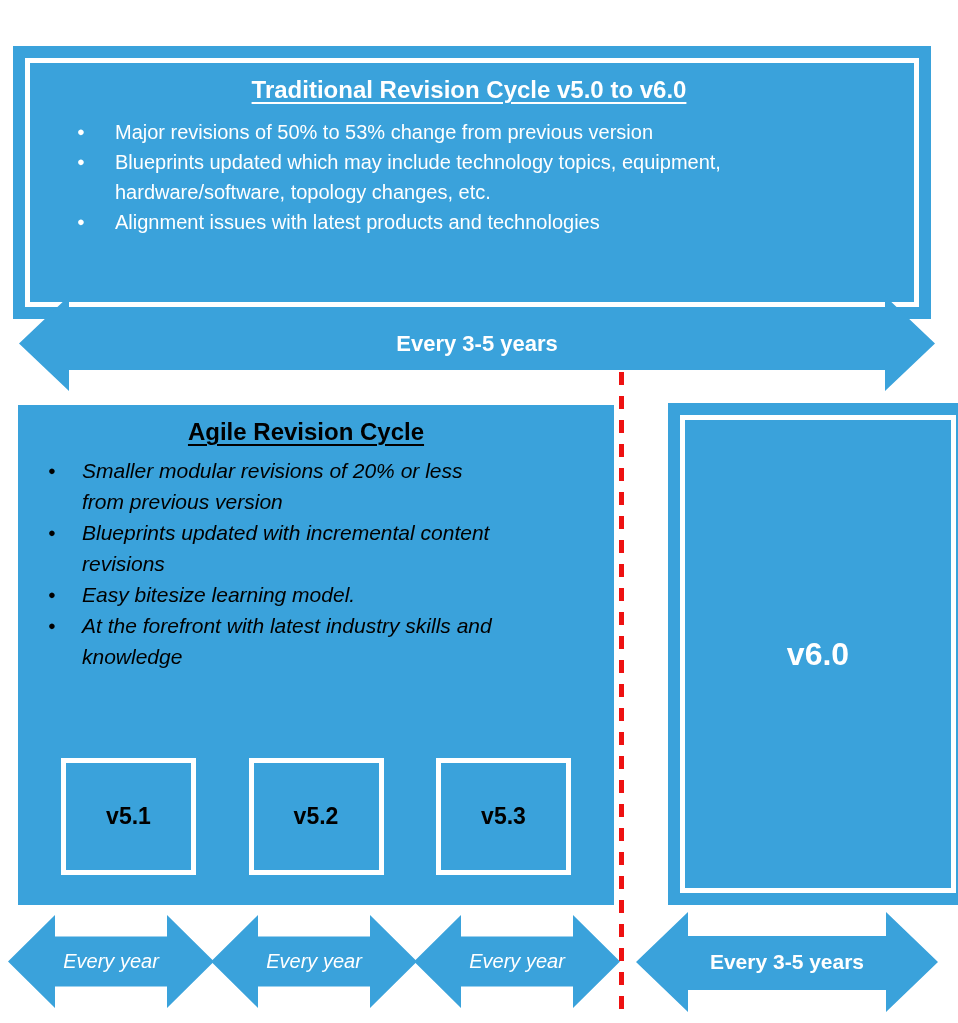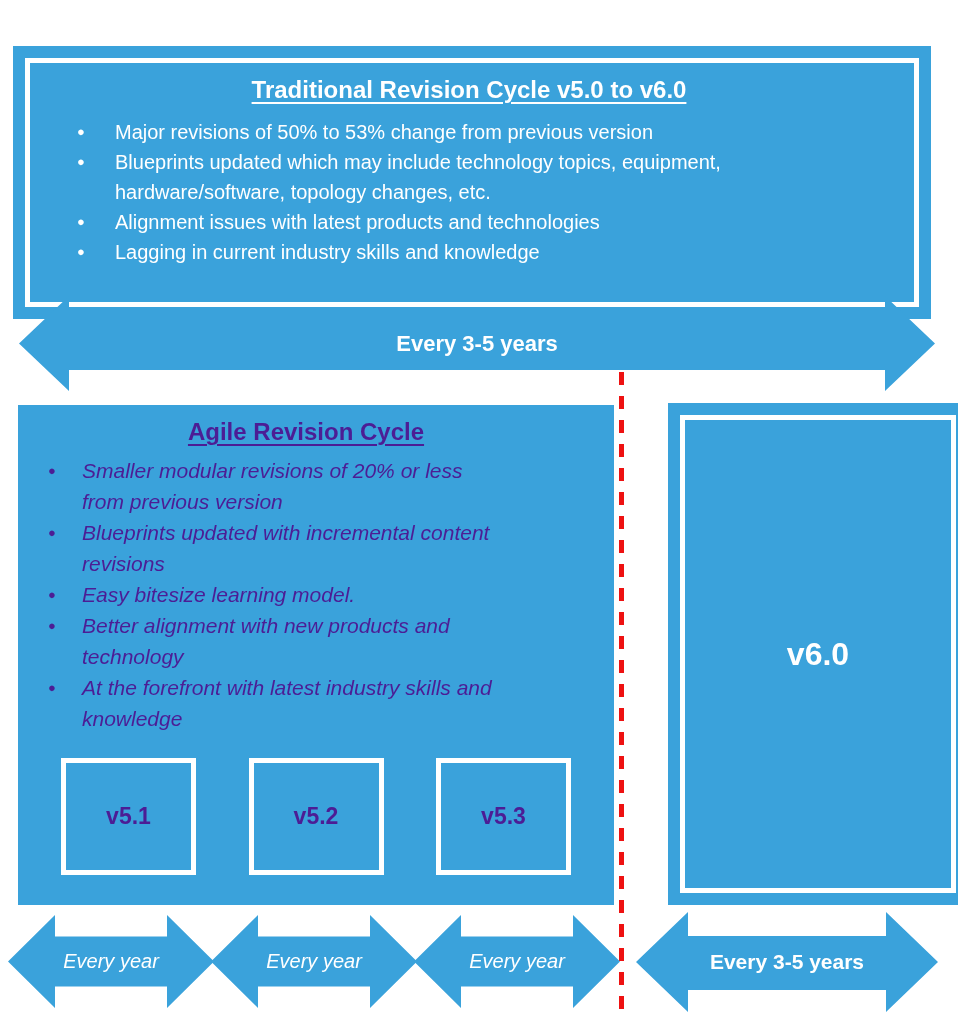--- a/index.html
+++ b/index.html
@@ -115,21 +115,21 @@
       var(--red, #EE1111) 0px, var(--red, #EE1111) 13px,
       transparent 13px, transparent 24px);
   }
 
   
   .agile-box {
     position: absolute;
     left: 18px; top: 405px;
     width: 596px; height: 500px;
     background: var(--blue, #3AA2DB);
-    color: #4c1d95;
+    color: #000000;
     padding: 12px 20px 0 0;
   }
   .agile-box .box-title { line-height: 30px; }
   .agile-box .bullets { margin-top: 8px; margin-left: 30px; font-style: italic; }
   .agile-box .bullets li {
     padding-left: 34px;
     font-size: 21px;
     line-height: 31px;
   }
   .agile-box .bullets li::before { line-height: 31px; }
@@ -177,41 +177,38 @@
 
   <section class="trad-box">
     <div class="inner-frame"></div>
     <div class="trad-content">
       <h2 class="box-title">Traditional Revision Cycle v5.0 to v6.0</h2>
       <ul class="bullets">
         <li>Major revisions of 50% to 53% change from previous version</li>
         <li>Blueprints updated which may include technology topics, equipment,
 hardware/software, topology changes, etc.</li>
         <li>Alignment issues with latest products and technologies</li>
-        <li>Lagging in current industry skills and knowledge</li>
       </ul>
     </div>
   </section>
 
   <div class="dbl-arrow arrow-top">
     <span>Every 3-5 years</span>
   </div>
 
   <div class="red-divider"></div>
 
   <section class="agile-box">
     <h2 class="box-title">Agile Revision Cycle</h2>
     <ul class="bullets">
       <li>Smaller modular revisions of 20% or less
 from previous version</li>
       <li>Blueprints updated with incremental content
 revisions</li>
       <li>Easy bitesize learning model.</li>
-      <li>Better alignment with new products and
-technology</li>
       <li>At the forefront with latest industry skills and
 knowledge</li>
     </ul>
     <div class="version-row">
       <div class="version-box">
         <span>v5.1</span>
       </div>
       <div class="version-box">
         <span>v5.2</span>
       </div>

